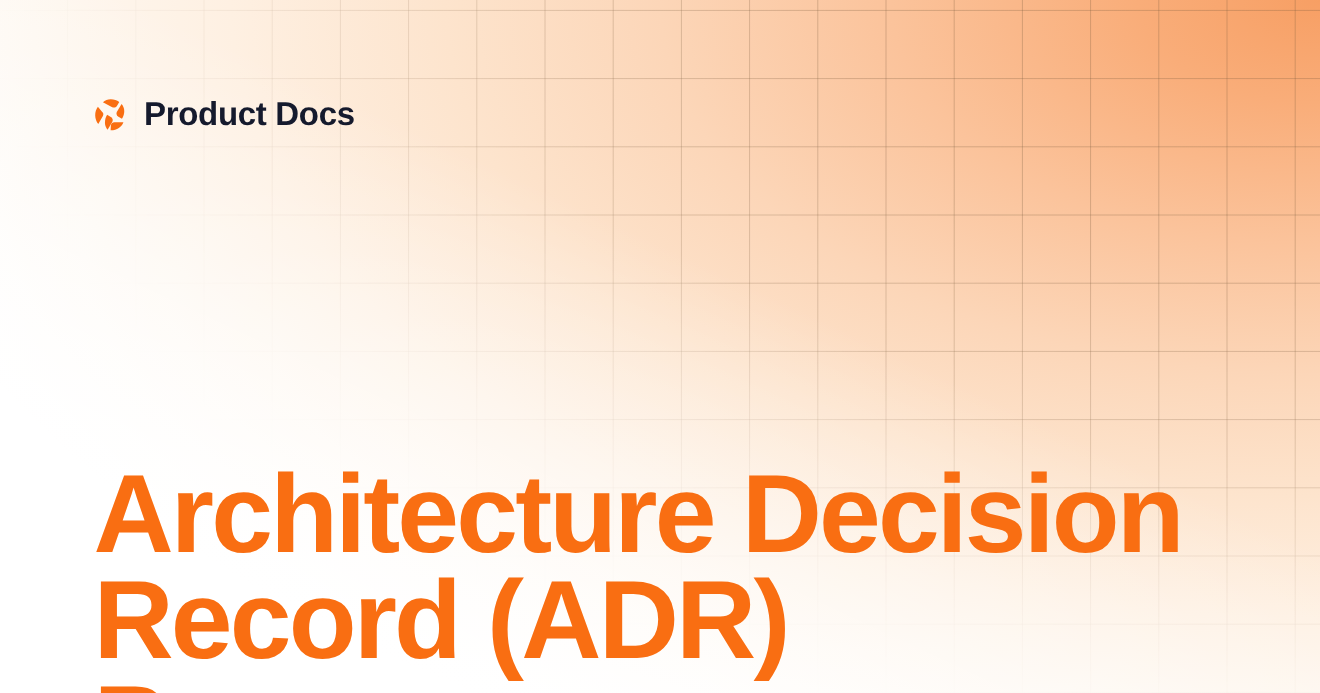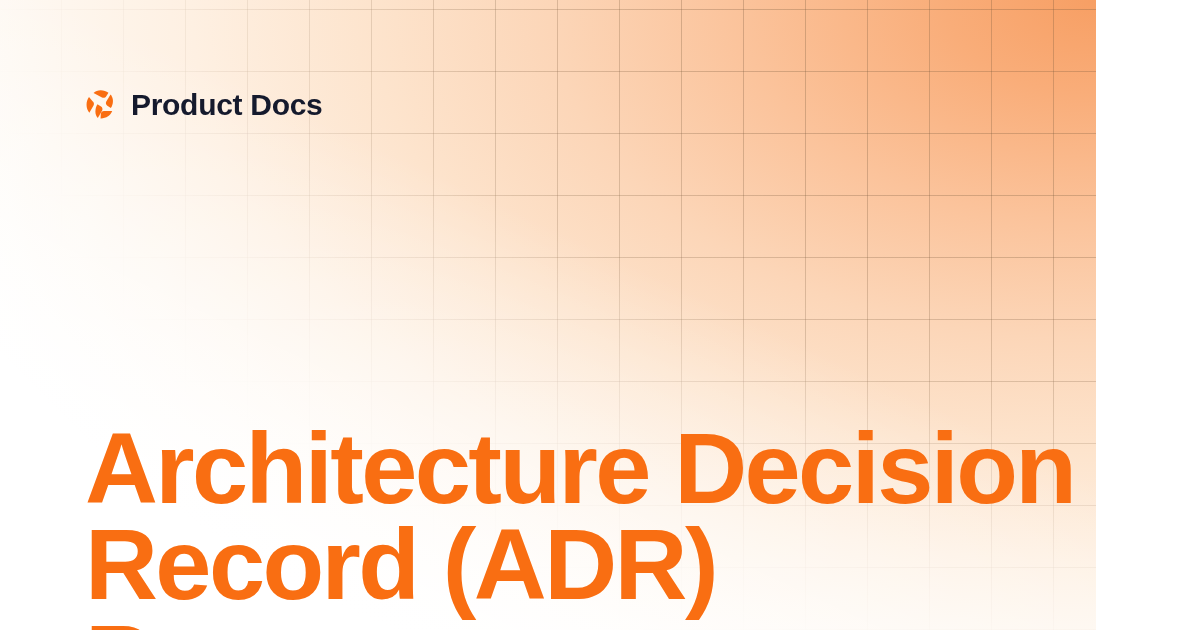--- a/index.html
+++ b/index.html
@@ -9,21 +9,21 @@
   body {
     width: 1200px;
     height: 630px;
     overflow: hidden;
     font-family: "Liberation Sans", sans-serif;
     background: #ffffff;
   }
 
   #banner {
     position: relative;
-    width: 1096px;
+    width: 1200px;
     height: 630px;
     overflow: hidden;
     background: #ffffff;
   }
 
   
   .bg-gradient {
     position: absolute;
     inset: 0;
     background:

